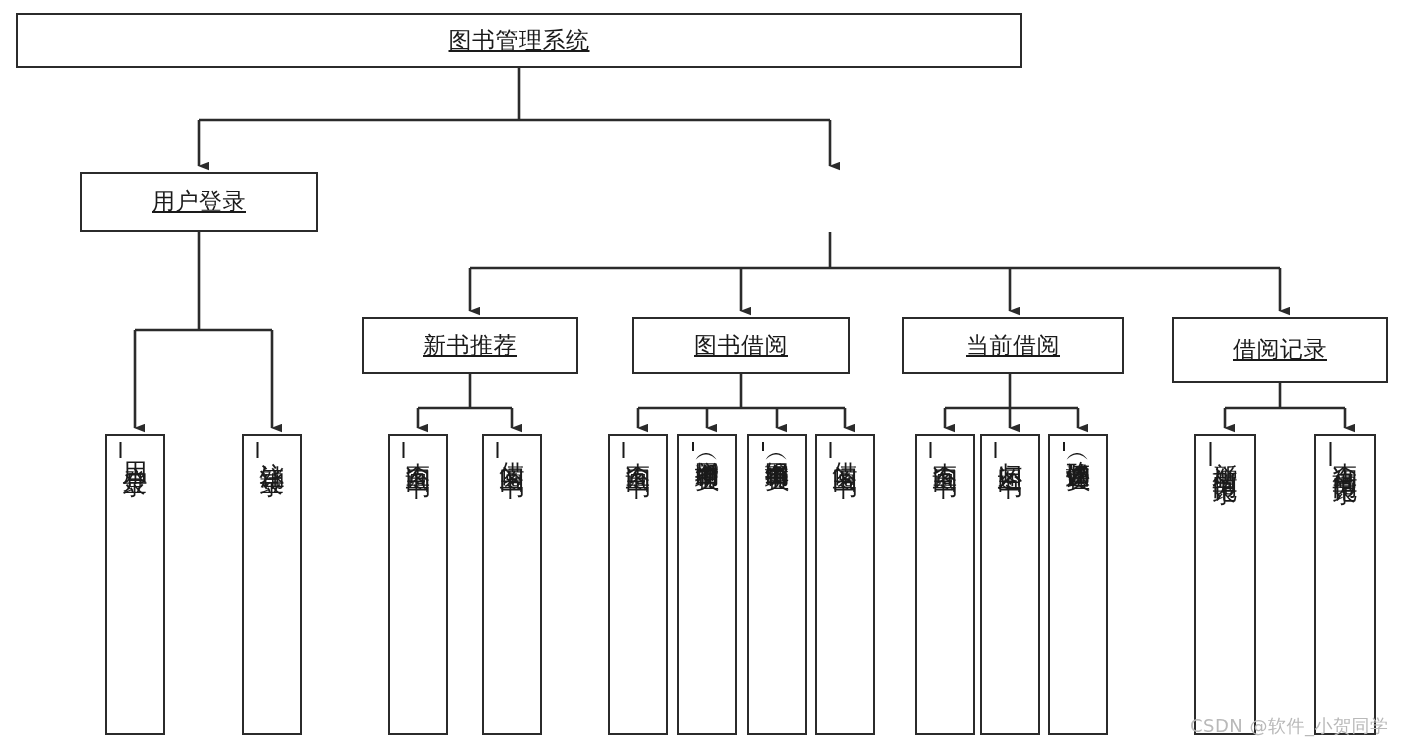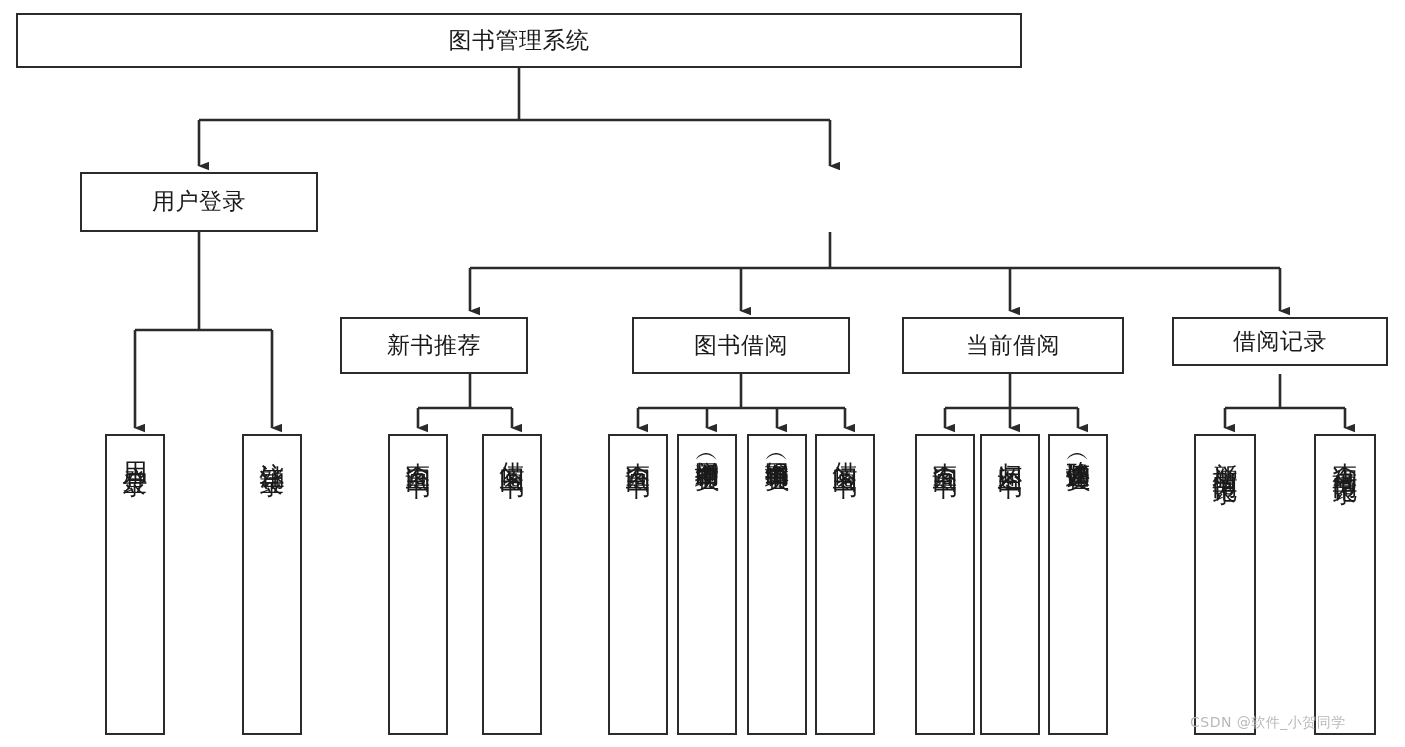--- a/index.html
+++ b/index.html
@@ -33,20 +33,21 @@
     align-items: center;
     justify-content: center;
     color: #1a1a1a;
   }
   .node-label {
     display: block;
     text-align: center;
     line-height: 1.12;
     white-space: nowrap;
     color: #1a1a1a;
+    text-decoration: underline;
   }
   .horiz .node-label {
     font-size: 23px;
     letter-spacing: 0.5px;
   }
   .vert {
     align-items: flex-start;
     padding-top: 6px;
   }
   .vert .node-label {
@@ -59,21 +60,21 @@
     margin: 0 auto;
   }
   .vert.tall-text .node-label {
     font-size: 24px;
     letter-spacing: 1px;
   }
   #watermark {
     position: absolute;
     left: 1190px;
     top: 714px;
-    font-size: 14px;
+    font-size: 18px;
     color: #b9b9b9;
     white-space: nowrap;
     letter-spacing: 0.5px;
     font-family: "DejaVu Sans", "Liberation Sans", sans-serif;
   }
 </style>
 </head>
 <body>
 
 <div id="stage">
@@ -132,30 +133,30 @@
   </svg>
 
   <div class="node-box horiz" style="left: 16px; top: 13px; width: 1006px; height: 55px;">
     <span class="node-label">图书管理系统</span>
   </div>
 
   <div class="node-box horiz" style="left: 80px; top: 172px; width: 238px; height: 60px;">
     <span class="node-label">用户登录</span>
   </div>
 
-  <div class="node-box horiz" style="left: 340px; top: 317px; width: 188px; height: 57px;">
+  <div class="node-box horiz" style="left: 362px; top: 317px; width: 216px; height: 57px;">
     <span class="node-label">新书推荐</span>
   </div>
   <div class="node-box horiz" style="left: 632px; top: 317px; width: 218px; height: 57px;">
     <span class="node-label">图书借阅</span>
   </div>
   <div class="node-box horiz" style="left: 902px; top: 317px; width: 222px; height: 57px;">
     <span class="node-label">当前借阅</span>
   </div>
-  <div class="node-box horiz" style="left: 1172px; top: 317px; width: 216px; height: 49px;">
+  <div class="node-box horiz" style="left: 1172px; top: 317px; width: 216px; height: 66px;">
     <span class="node-label">借阅记录</span>
   </div>
 
   <div class="node-box vert" style="left: 105px; top: 434px; width: 60px; height: 301px;">
     <span class="node-label">用户登录</span>
   </div>
   <div class="node-box vert" style="left: 242px; top: 434px; width: 60px; height: 301px;">
     <span class="node-label">注销登录</span>
   </div>
   <div class="node-box vert" style="left: 388px; top: 434px; width: 60px; height: 301px;">

